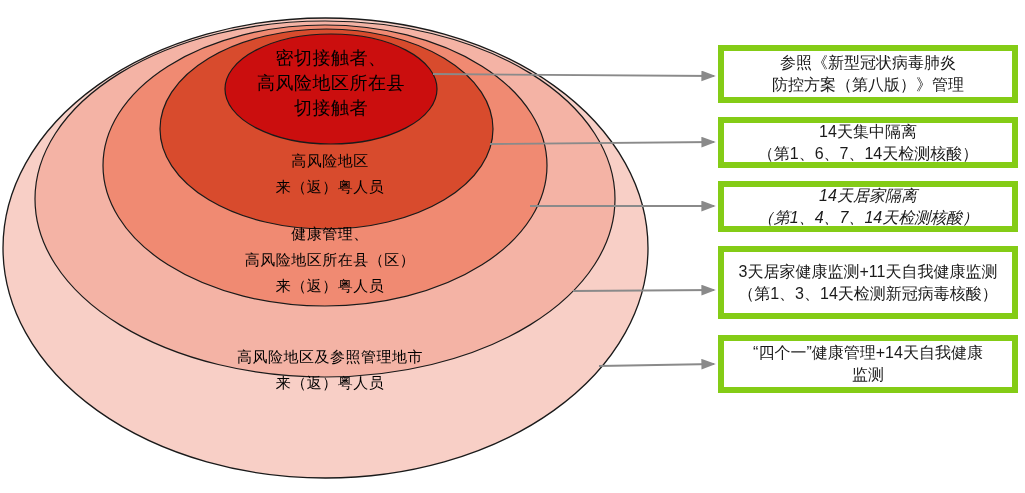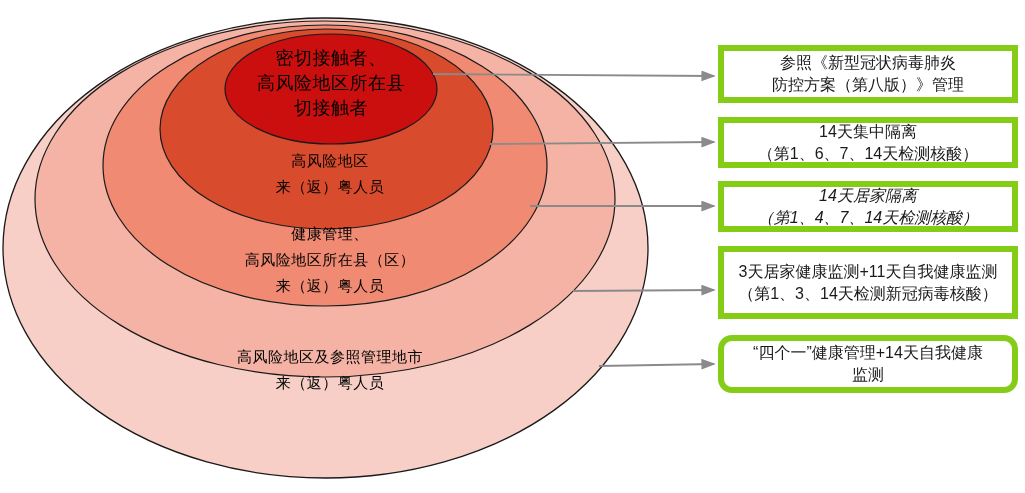--- a/index.html
+++ b/index.html
@@ -56,16 +56,16 @@
 来（返）粤人员</div>
 
   <div class="callout-box" style="top:45px;height:58px;">参照《新型冠状病毒肺炎
 防控方案（第八版）》管理</div>
   <div class="callout-box" style="top:117px;height:51px;">14天集中隔离
 （第1、6、7、14天检测核酸）</div>
   <div class="callout-box" style="top:181px;height:51px;font-style:italic;">14天居家隔离
 （第1、4、7、14天检测核酸）</div>
   <div class="callout-box" style="top:246px;height:73px;">3天居家健康监测+11天自我健康监测
 （第1、3、14天检测新冠病毒核酸）</div>
-  <div class="callout-box" style="top:335px;height:58px;border-radius:14px;">“四个一”健康管理+14天自我健康
+  <div class="callout-box" style="top:335px;height:58px;">“四个一”健康管理+14天自我健康
 监测</div>
 
 </div>
 
 </body></html>

